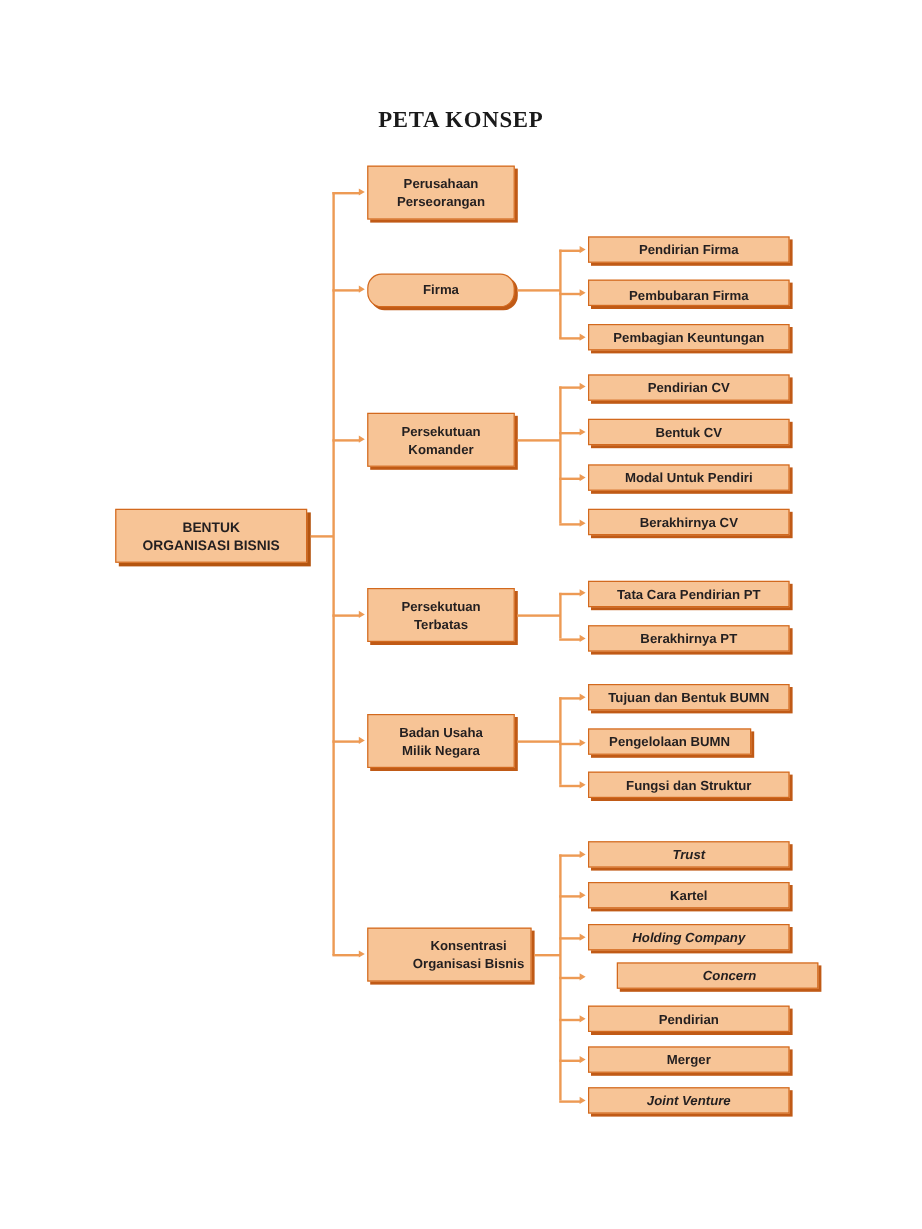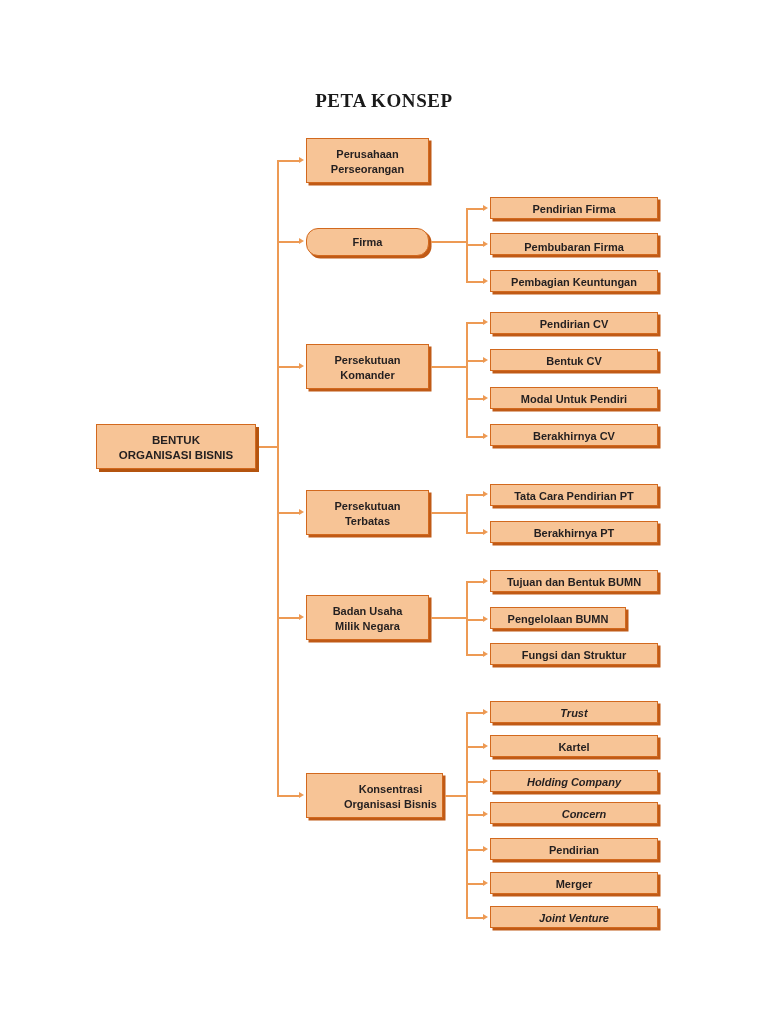--- a/index.html
+++ b/index.html
@@ -211,21 +211,21 @@
   </div>
 
   <div class="ln h" style="left:466px;top:781px;width:18px;"></div>
   <div class="arw" style="left:483px;top:778px;"></div>
   <div class="box leaf italic" style="left:490px;top:770px;width:168px;height:22px;">
     <span class="txt">Holding Company</span>
   </div>
 
   <div class="ln h" style="left:466px;top:814px;width:18px;"></div>
   <div class="arw" style="left:483px;top:811px;"></div>
-  <div class="box leaf italic" style="left:490px;top:802px;width:168px;height:22px;padding-left:20px;">
+  <div class="box leaf italic" style="left:514px;top:802px;width:168px;height:22px;padding-left:20px;">
     <span class="txt">Concern</span>
   </div>
 
   <div class="ln h" style="left:466px;top:849px;width:18px;"></div>
   <div class="arw" style="left:483px;top:846px;"></div>
   <div class="box leaf" style="left:490px;top:838px;width:168px;height:22px;">
     <span class="txt">Pendirian</span>
   </div>
 
   <div class="ln h" style="left:466px;top:883px;width:18px;"></div>

